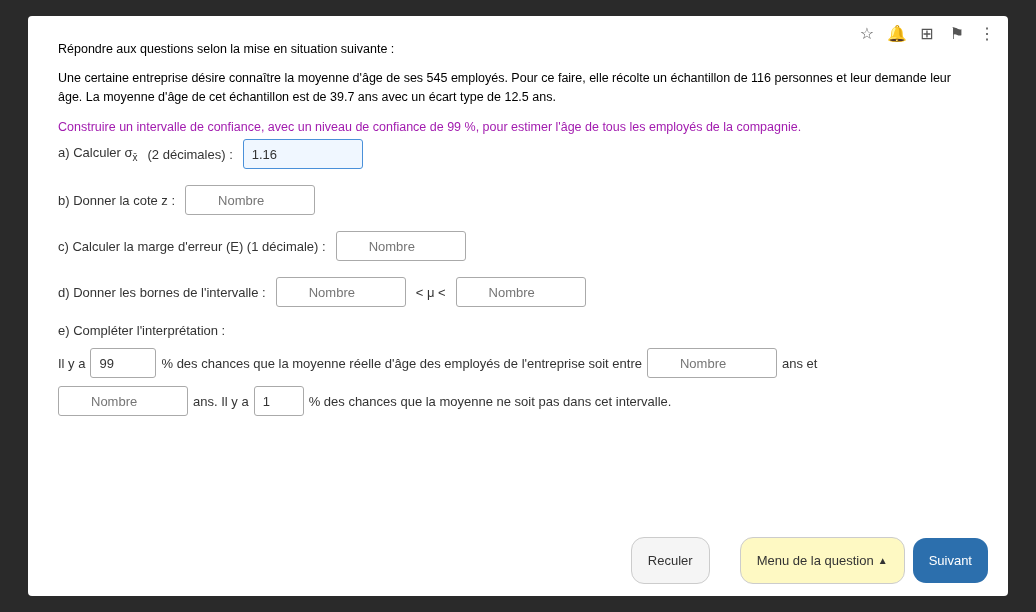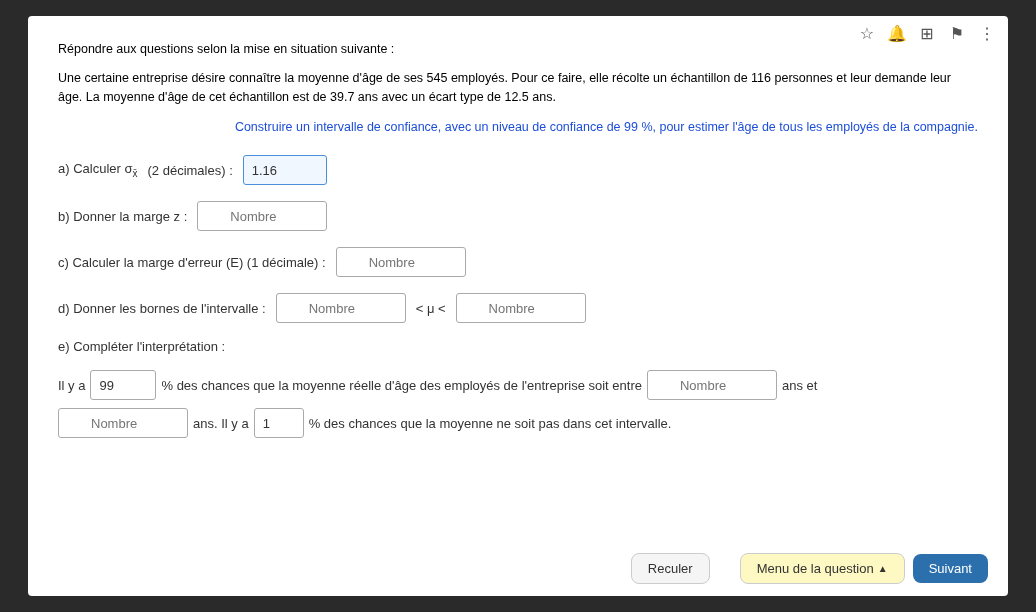--- a/index.html
+++ b/index.html
@@ -52,24 +52,23 @@
 
     .intro-text {
       font-size: 12.5px;
       color: #000000;
       margin-bottom: 10px;
       line-height: 1.5;
     }
 
     .question-text {
       font-size: 12.5px;
-      color: #1d4ed8;
-      margin-bottom: 18px;
+      color: #a21caf;
+      margin-bottom: 2px;
       line-height: 1.5;
-      text-align: right;
     }
 
     .question-row {
       display: flex;
       align-items: center;
       margin-bottom: 16px;
       flex-wrap: wrap;
       gap: 6px;
     }
 
@@ -84,21 +83,21 @@
       border-radius: 3px;
       padding: 4px 8px;
       font-size: 13px;
       color: #333;
       background: #fff;
       outline: none;
       height: 30px;
     }
 
     .input-field.small {
-      width: 84px;
+      width: 120px;
     }
 
     .input-field.medium {
       width: 130px;
     }
 
     .input-field.highlighted {
       border-color: #4a90d9;
       background: #f0f7ff;
     }
@@ -110,21 +109,21 @@
 
     .mu-symbol {
       font-size: 13px;
       color: #333;
       margin: 0 4px;
     }
 
     .section-e-label {
       font-size: 13px;
       color: #333;
-      margin-bottom: 16px;
+      margin-bottom: 10px;
     }
 
     .interpretation-row {
       display: flex;
       align-items: center;
       flex-wrap: wrap;
       gap: 5px;
       margin-bottom: 8px;
       font-size: 13px;
       color: #333;
@@ -133,22 +132,22 @@
     .footer-bar {
       position: absolute;
       bottom: 12px;
       right: 20px;
       display: flex;
       gap: 8px;
       align-items: center;
     }
 
     .btn {
-      padding: 7px 16px;
-      border-radius: 8px;
+      padding: 15px 16px;
+      border-radius: 13px;
       font-size: 13px;
       cursor: pointer;
       border: 1px solid #ccc;
       background: #f5f5f5;
       color: #333;
     }
 
     .btn-primary {
       background: #2c6fad;
       color: #fff;
@@ -184,21 +183,21 @@
 
   <p class="question-text">Construire un intervalle de confiance, avec un niveau de confiance de 99 %, pour estimer l'âge de tous les employés de la compagnie.</p>
 
   <div class="question-row">
     <span class="question-label">a) Calculer σ<sub style="font-size:10px;">x̄</sub></span>
     <span class="question-label">(2 décimales) :</span>
     <input class="input-field small highlighted" type="text" value="1.16" style="">
   </div>
 
   <div class="question-row">
-    <span class="question-label">b) Donner la marge z :</span>
+    <span class="question-label">b) Donner la cote z :</span>
     <input class="input-field medium placeholder-style" type="text" placeholder="Nombre" style="">
   </div>
 
   <div class="question-row">
     <span class="question-label">c) Calculer la marge d'erreur (E) (1 décimale) :</span>
     <input class="input-field medium placeholder-style" type="text" placeholder="Nombre" style="">
   </div>
 
   <div class="question-row">
     <span class="question-label">d) Donner les bornes de l'intervalle :</span>

